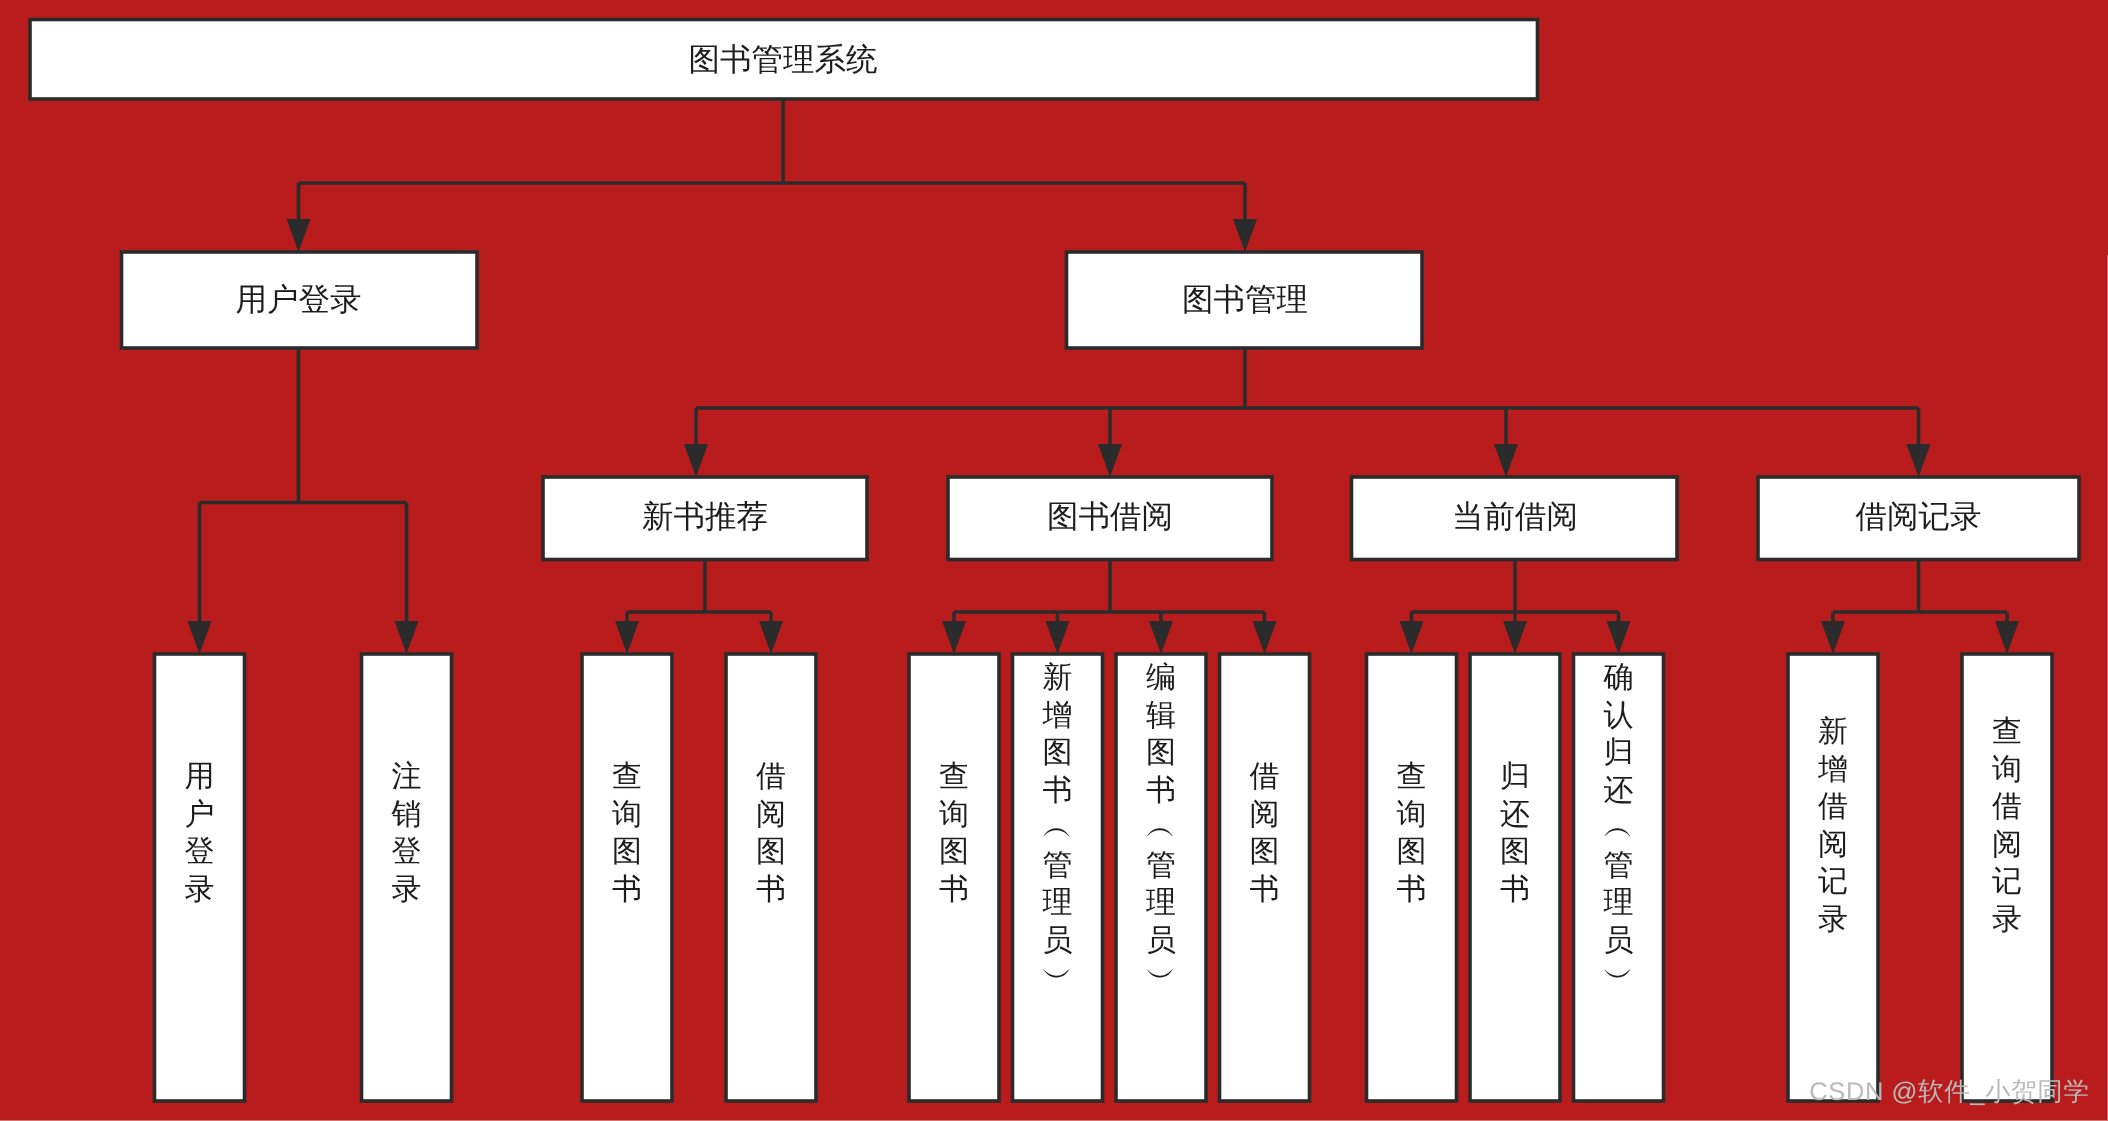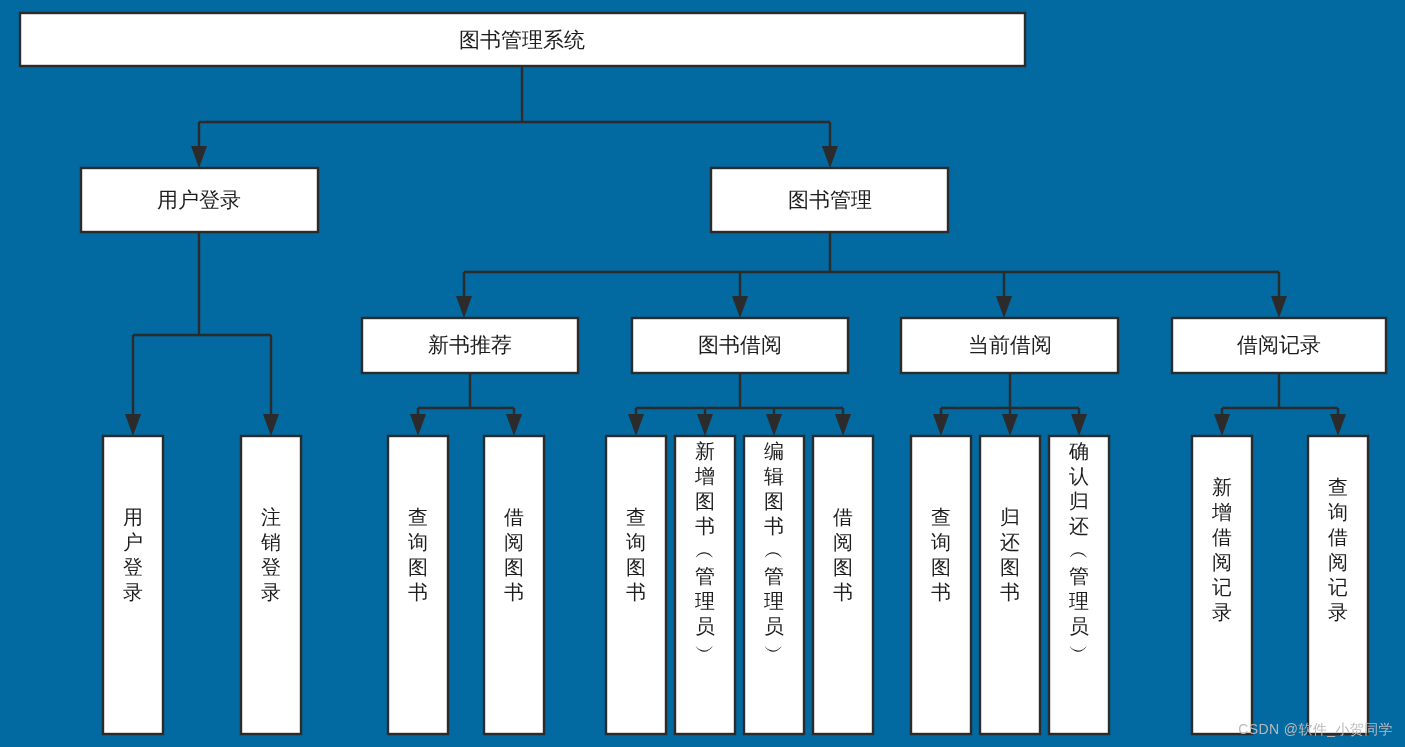--- a/index.html
+++ b/index.html
@@ -10,21 +10,21 @@
   body {
     width: 1405px;
     height: 747px;
     font-family: "Liberation Sans", "DejaVu Sans", sans-serif;
     overflow: hidden;
   }
   #diagram-root {
     position: relative;
     width: 1405px;
     height: 747px;
-    background: #0369a1;
+    background: #b91c1c;
   }
   svg#tree-canvas {
     position: absolute;
     left: 0;
     top: 0;
     width: 1405px;
     height: 747px;
     display: block;
   }
   .node-box {
@@ -53,21 +53,21 @@
     font-family: "Liberation Sans", "DejaVu Sans", sans-serif;
     font-size: 20px;
     fill: #1d1d1d;
     text-anchor: middle;
   }
   .watermark-text {
     position: absolute;
     right: 12px;
     bottom: 8px;
     font-family: "Liberation Sans", "DejaVu Sans", sans-serif;
-    font-size: 14px;
+    font-size: 17px;
     color: #b9b9b9;
     white-space: nowrap;
     letter-spacing: 0.4px;
     user-select: none;
   }
 </style>
 </head>
 <body>
 
 <div id="diagram-root">

